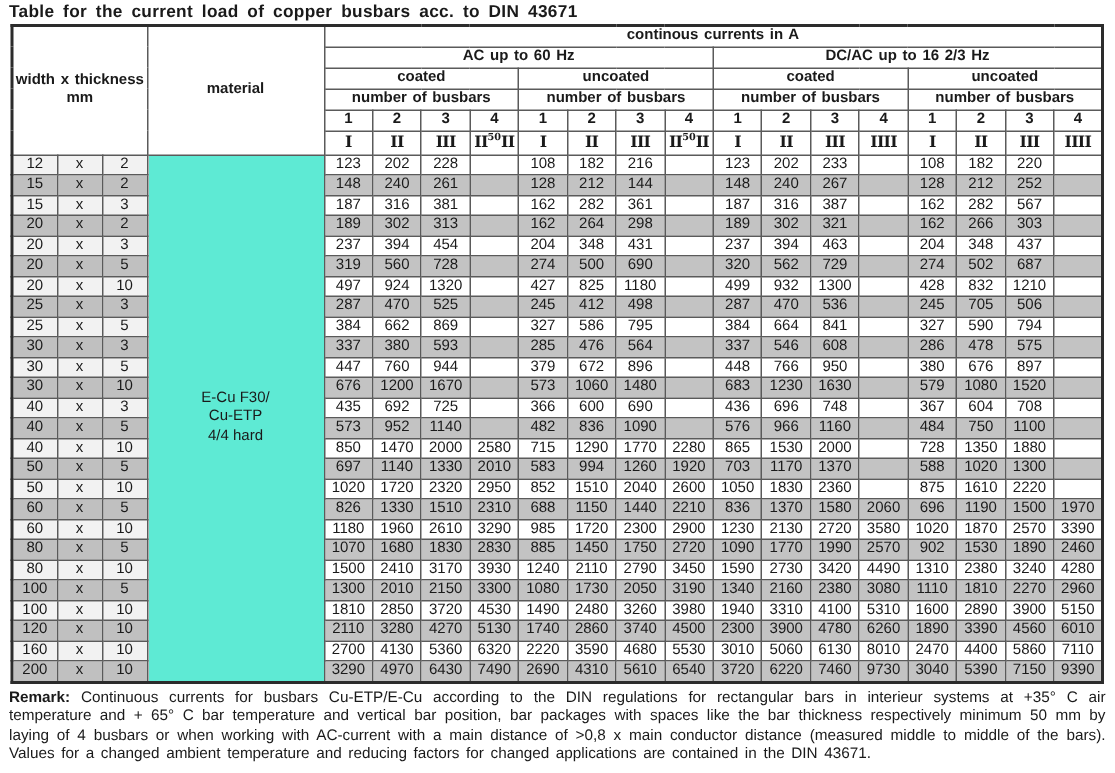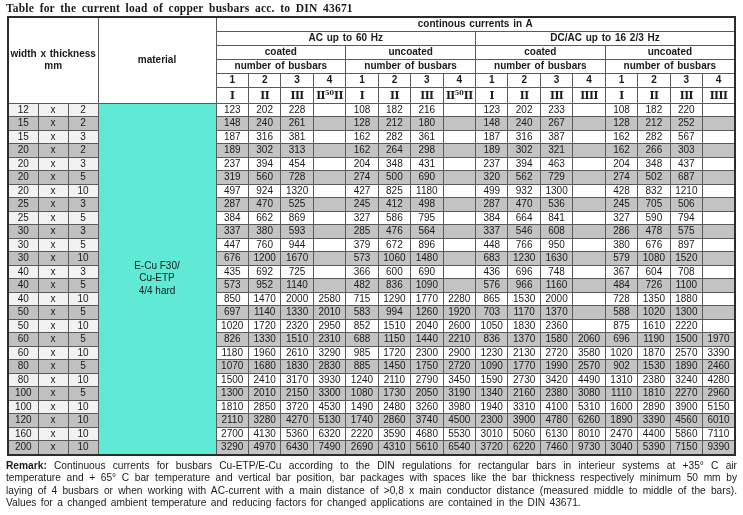--- a/index.html
+++ b/index.html
@@ -4,21 +4,21 @@
 <style>
   * { box-sizing: border-box; }
   html,body { margin:0; padding:0; }
   body {
     width:743px; height:515px; overflow:hidden;
     background:#ffffff; color:#1a1a1a;
     font-family:"Liberation Sans", sans-serif;
   }
   .page-title {
     font-size:11.5px; font-weight:bold; letter-spacing:0.2px; word-spacing:2.5px;
-    padding:2px 0 2px 6px; white-space:nowrap;font-family:Liberation Serif, serif;
+    padding:2px 0 2px 6px; white-space:nowrap;
   }
   table.busbar {
     border-collapse:collapse; table-layout:fixed;
     width:729px; margin-left:7px;
     border:2px solid #2c2c2c;
   }
   table.busbar th, table.busbar td {
     border:1px solid #5a5a5a;
     text-align:center; vertical-align:middle;
     padding:0; overflow:hidden; white-space:nowrap;
@@ -159,21 +159,21 @@
       <tr class="shaded">
         <td class="wcol">15</td>
         <td class="wcol">x</td>
         <td class="wcol">2</td>
         <td>148</td>
         <td>240</td>
         <td>261</td>
         <td></td>
         <td>128</td>
         <td>212</td>
-        <td>180</td>
+        <td>144</td>
         <td></td>
         <td>148</td>
         <td>240</td>
         <td>267</td>
         <td></td>
         <td>128</td>
         <td>212</td>
         <td>252</td>
         <td></td>
       </tr>
@@ -418,21 +418,21 @@
         <td></td>
         <td>482</td>
         <td>836</td>
         <td>1090</td>
         <td></td>
         <td>576</td>
         <td>966</td>
         <td>1160</td>
         <td></td>
         <td>484</td>
-        <td>726</td>
+        <td>750</td>
         <td>1100</td>
         <td></td>
       </tr>
       <tr>
         <td class="wcol">40</td>
         <td class="wcol">x</td>
         <td class="wcol">10</td>
         <td>850</td>
         <td>1470</td>
         <td>2000</td>

